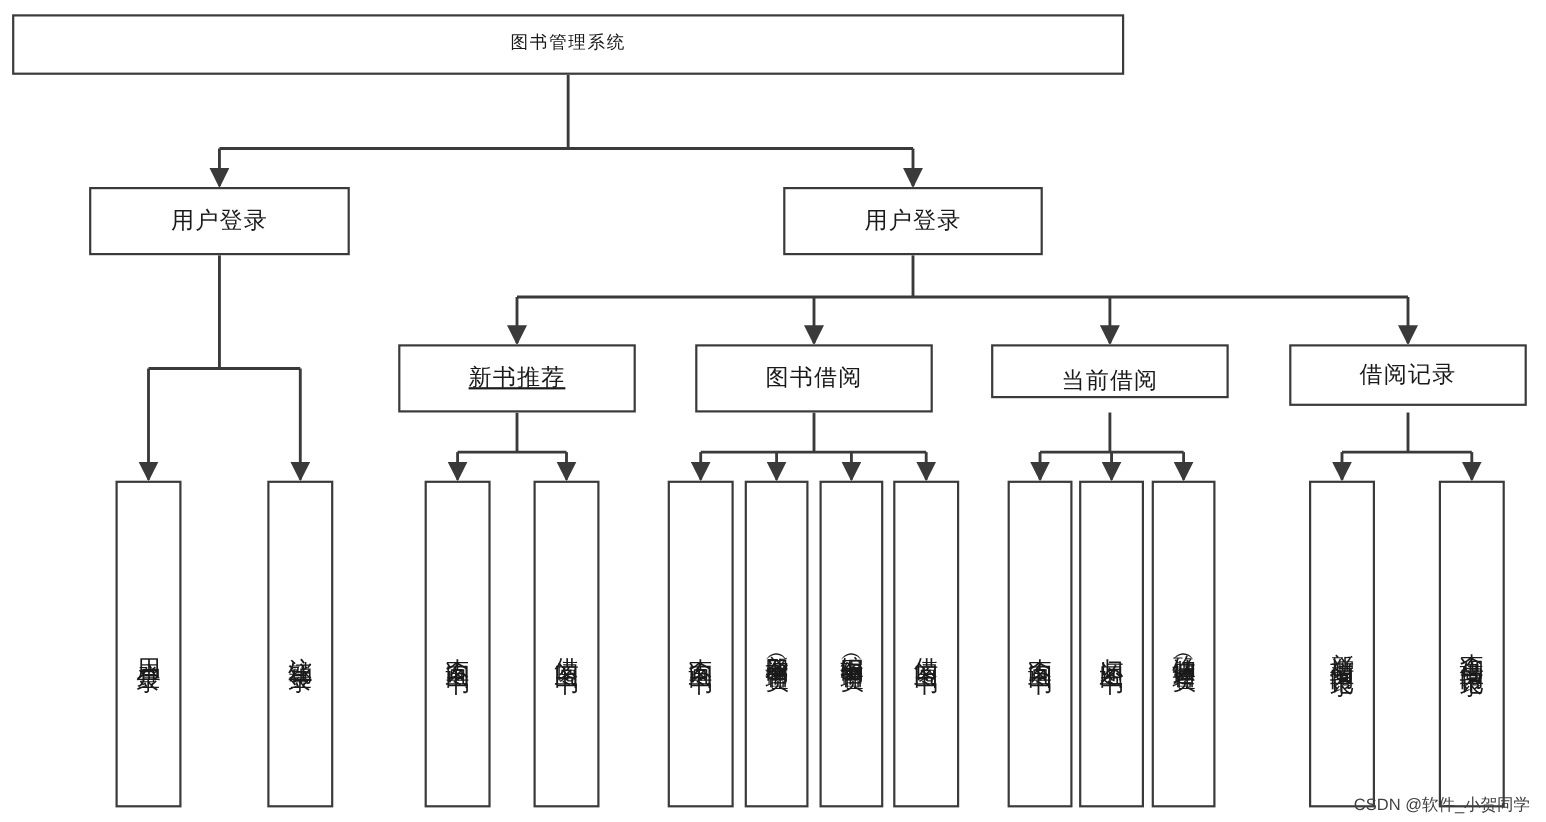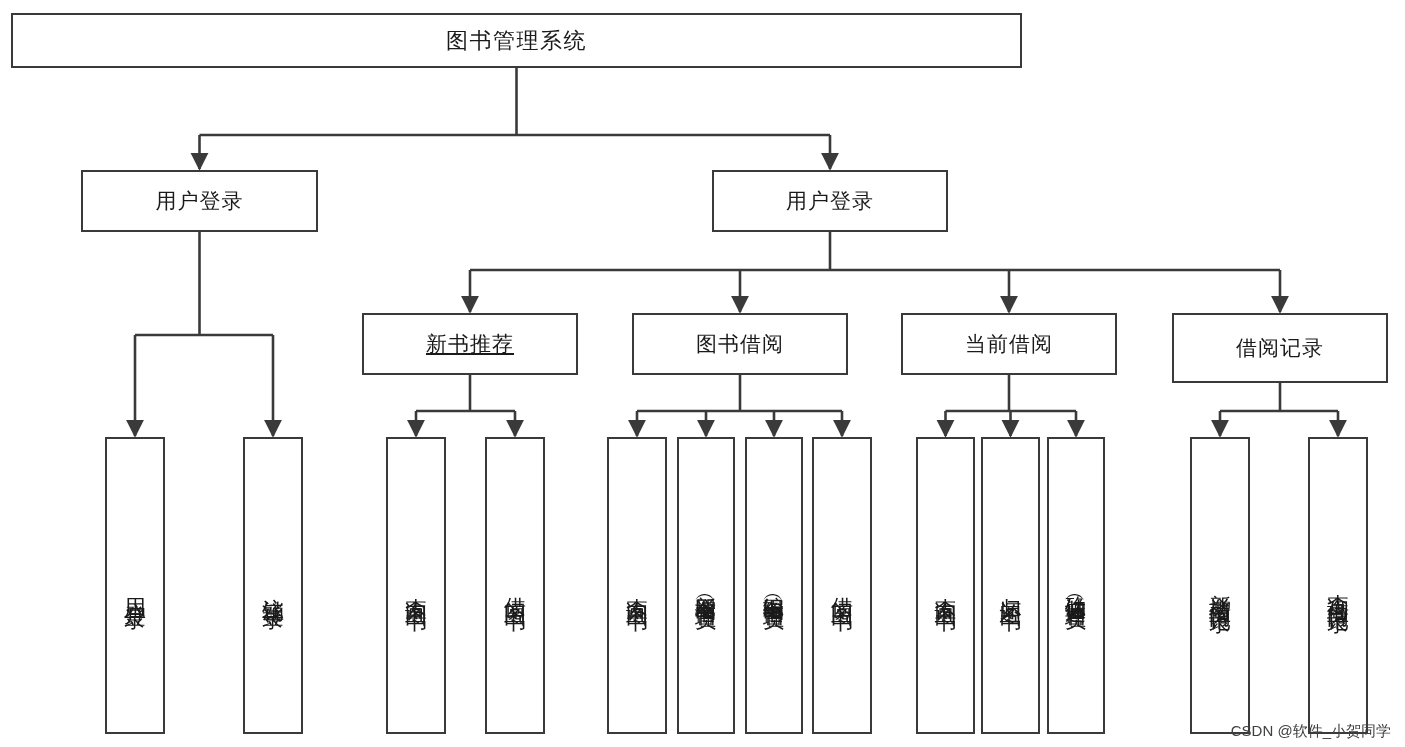--- a/index.html
+++ b/index.html
@@ -42,21 +42,21 @@
     text-align: center;
     line-height: 1.18;
     white-space: nowrap;
   }
   
   .node.h .label {
     font-size: 21px;
     letter-spacing: 1px;
   }
   .node.root .label {
-    font-size: 22px;
+    font-size: 16px;
     letter-spacing: 1.5px;
   }
   
   .node.v {
     align-items: center;
     justify-content: center;
     padding-top: 4px;
   }
   .node.v .label {
     writing-mode: vertical-rl;
@@ -136,24 +136,24 @@
       </div>
       <div class="node h" style="left: 712px; top: 170px; width: 236px; height: 62px;">
         <span class="label">用户登录</span>
       </div>
       <div class="node h" style="left: 362px; top: 313px; width: 216px; height: 62px; text-decoration: underline;">
         <span class="label">新书推荐</span>
       </div>
       <div class="node h" style="left: 632px; top: 313px; width: 216px; height: 62px;">
         <span class="label">图书借阅</span>
       </div>
-      <div class="node h" style="left: 901px; top: 313px; width: 216px; height: 62px;">
+      <div class="node h" style="left: 901px; top: 313px; width: 216px; height: 49px; align-items: flex-end;">
         <span class="label">当前借阅</span>
       </div>
-      <div class="node h" style="left: 1172px; top: 313px; width: 216px; height: 70px;">
+      <div class="node h" style="left: 1172px; top: 313px; width: 216px; height: 56px;">
         <span class="label">借阅记录</span>
       </div>
       <div class="node v" style="left: 105px; top: 437px; width: 60px; height: 297px;">
         <span class="label">用户登录</span>
       </div>
       <div class="node v" style="left: 243px; top: 437px; width: 60px; height: 297px;">
         <span class="label">注销登录</span>
       </div>
       <div class="node v" style="left: 386px; top: 437px; width: 60px; height: 297px;">
         <span class="label">查询图书</span>

